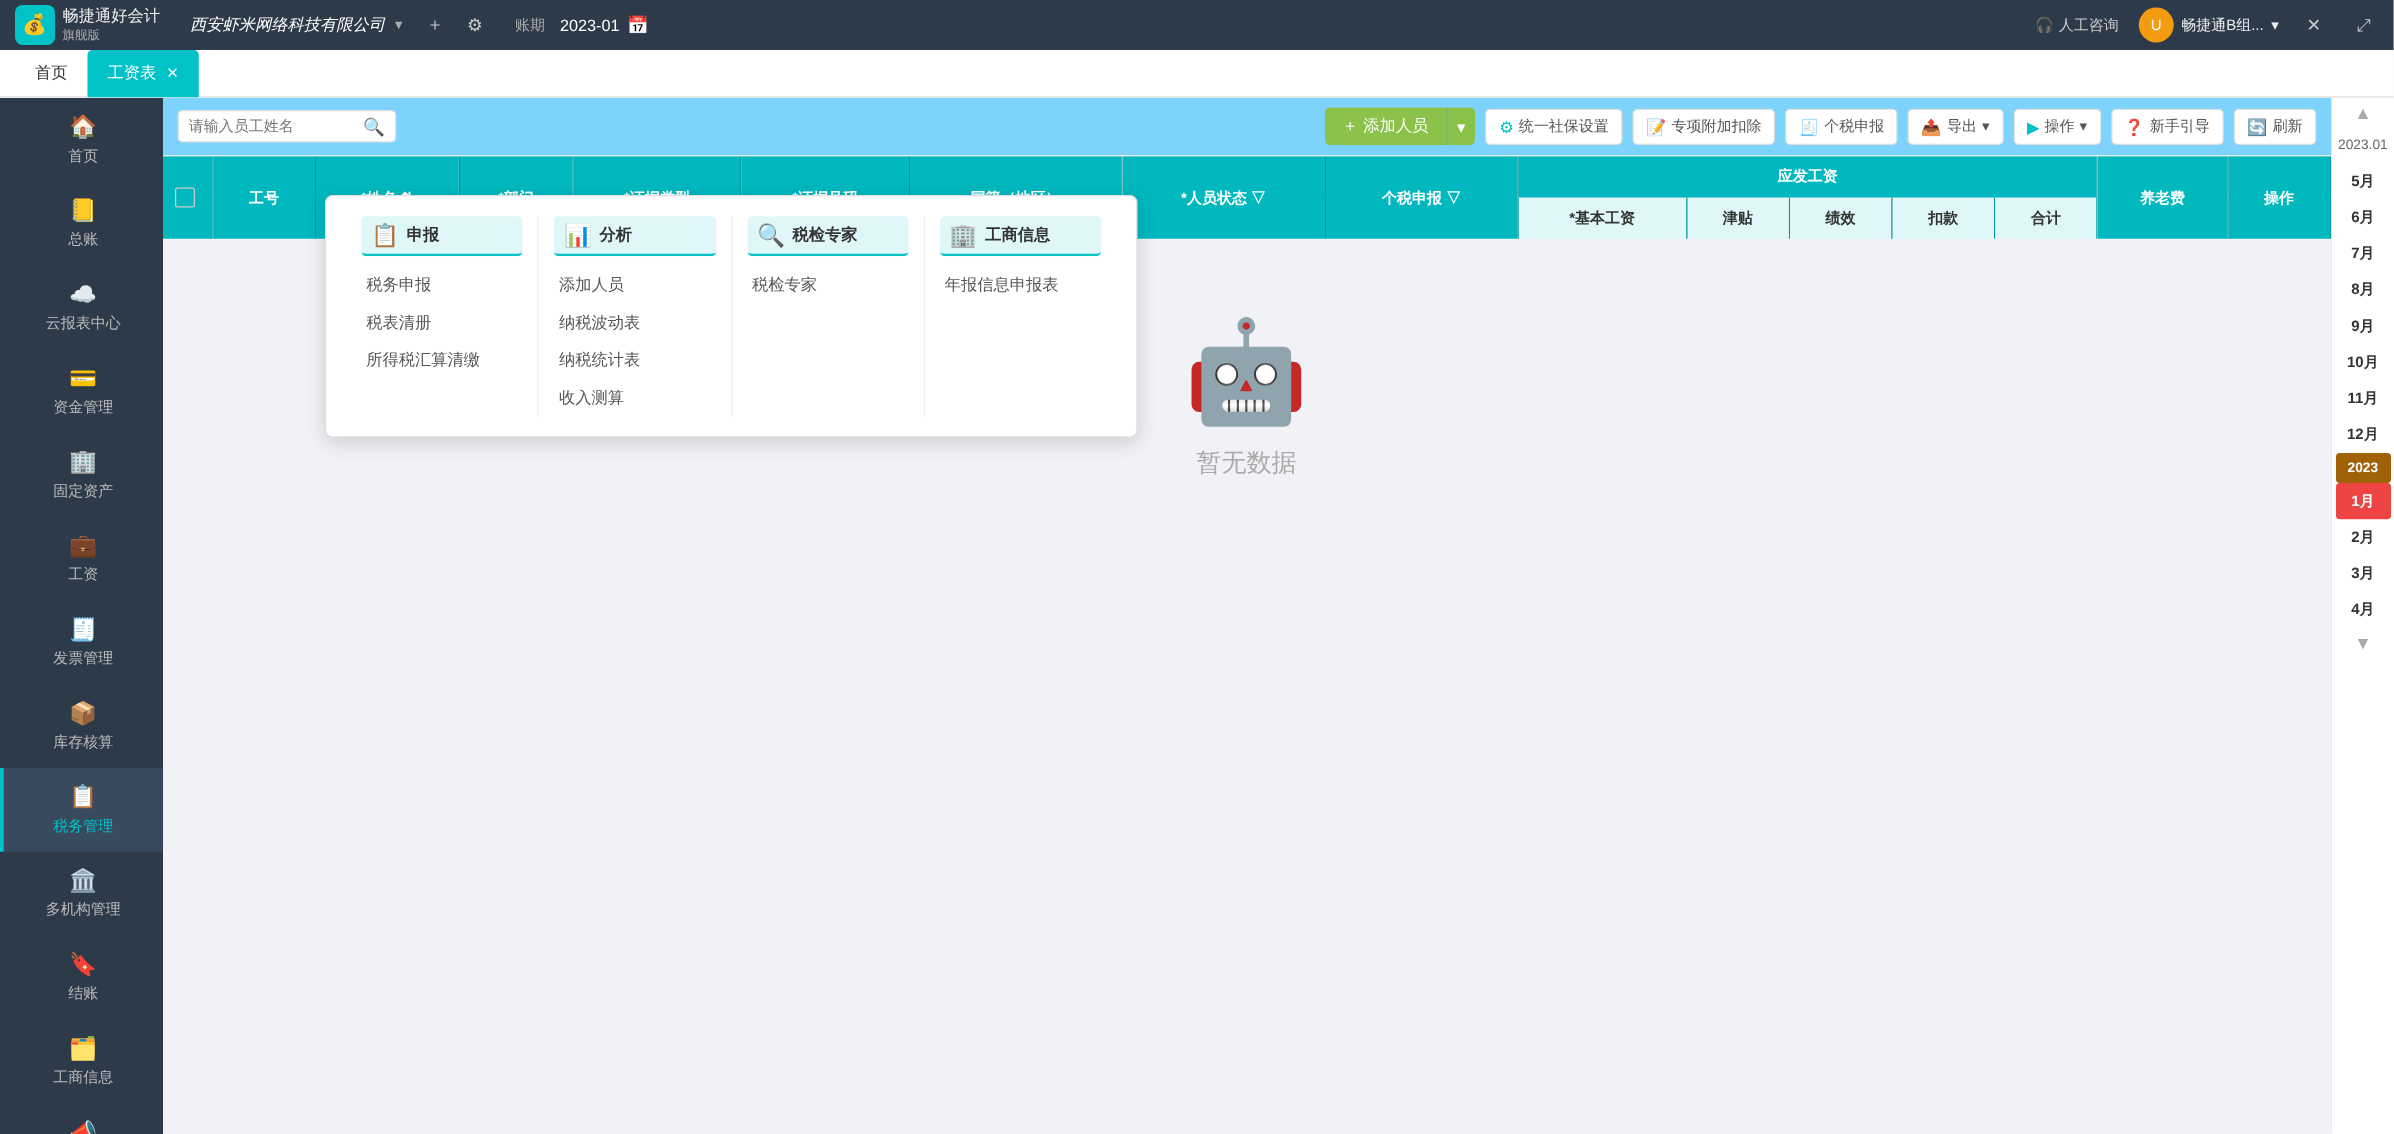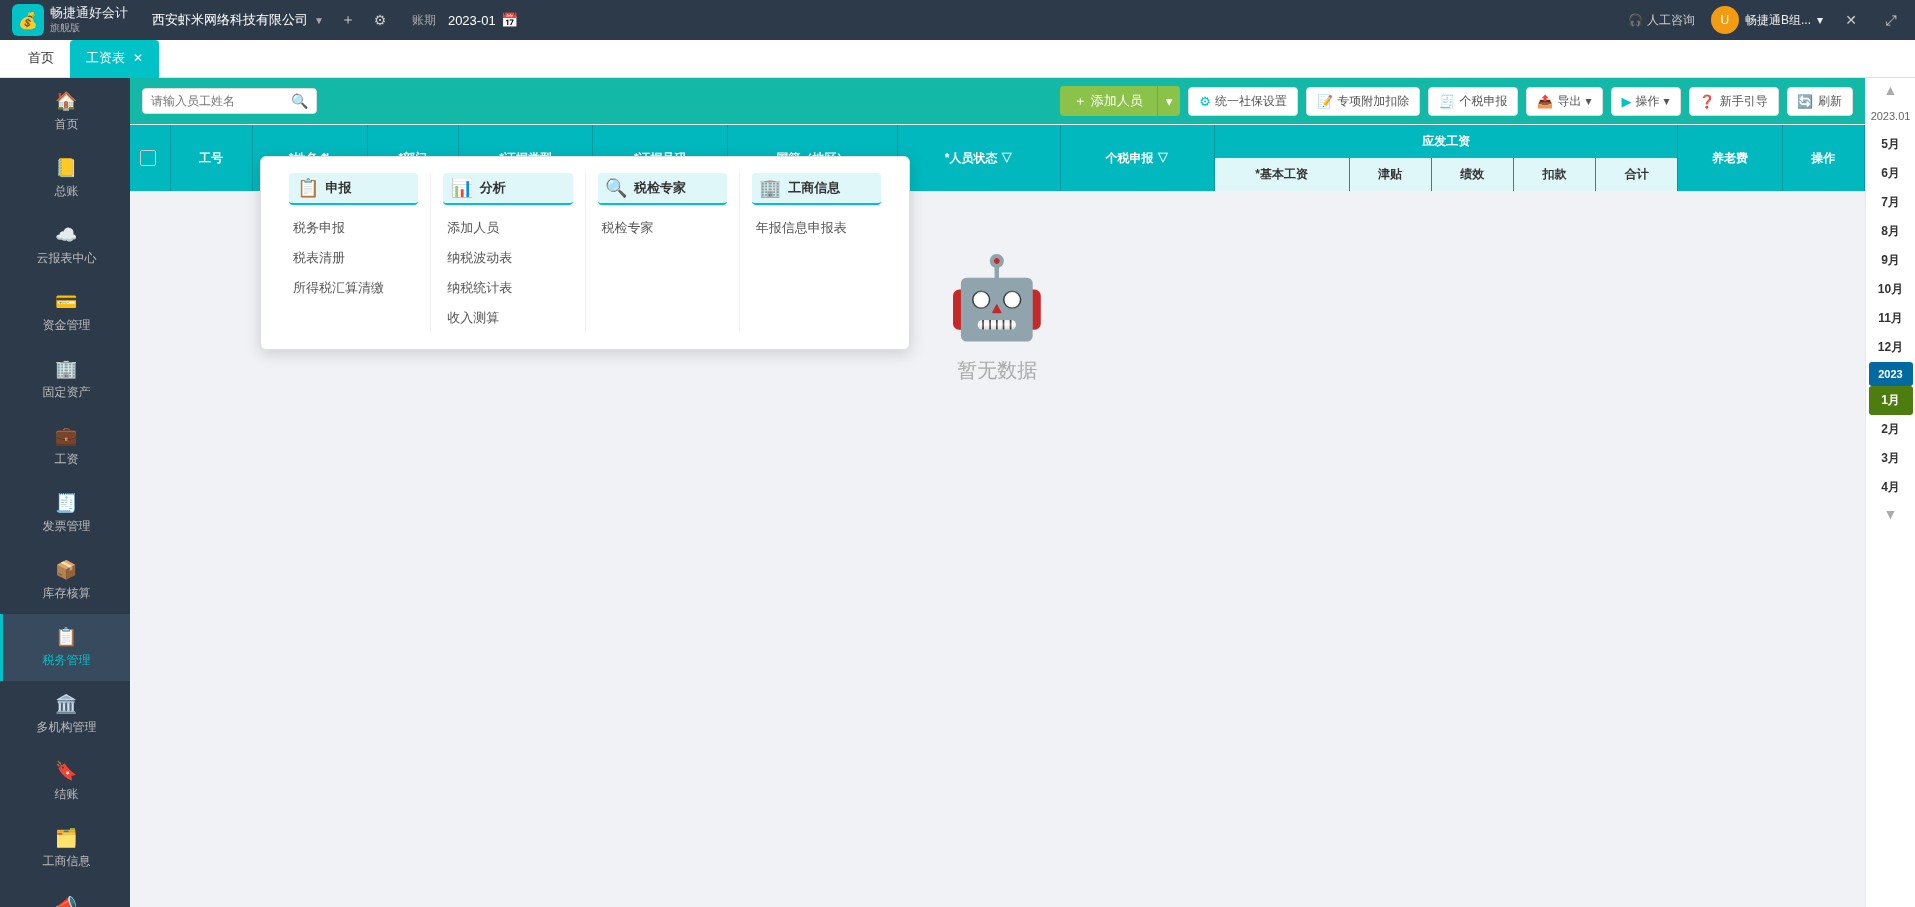--- a/index.html
+++ b/index.html
@@ -7,21 +7,21 @@
 
     
     .top-bar {
       display: flex; align-items: center; height: 40px;
       background: #2d3a4a; color: #fff; padding: 0 12px; position: relative; z-index: 100;
     }
     .logo-area { display: flex; align-items: center; width: 120px; }
     .logo-icon { width: 32px; height: 32px; background: #00c2c7; border-radius: 6px; display: flex; align-items: center; justify-content: center; color: #fff; font-size: 16px; margin-right: 6px; }
     .logo-text { font-size: 13px; color: #eee; line-height: 1.2; }
     .logo-sub { font-size: 10px; color: #aaa; }
-    .company-selector { display: flex; align-items: center; margin-left: 20px; color: #fff; font-size: 13px; cursor: pointer; }
+    .company-selector { display: flex; align-items: center; margin-left: 20px; color: #fff; font-size: 13px; cursor: pointer; font-style: italic; }
     .company-name { margin-right: 6px; }
     .chevron-down { font-size: 10px; color: #aaa; }
     .top-icons { display: flex; align-items: center; margin-left: 12px; gap: 8px; }
     .top-icon-btn { width: 24px; height: 24px; display: flex; align-items: center; justify-content: center; color: #ccc; cursor: pointer; font-size: 14px; }
     .period-label { margin-left: 20px; color: #aaa; font-size: 12px; }
     .period-value { margin-left: 12px; color: #fff; font-size: 13px; }
     .period-cal { margin-left: 6px; color: #00c2c7; cursor: pointer; font-size: 14px; }
     .top-bar-right { margin-left: auto; display: flex; align-items: center; gap: 16px; }
     .service-btn { display: flex; align-items: center; gap: 4px; color: #ccc; font-size: 12px; cursor: pointer; }
     .user-area { display: flex; align-items: center; gap: 6px; color: #eee; font-size: 12px; cursor: pointer; }
@@ -53,21 +53,21 @@
     .sidebar-icon { font-size: 18px; }
 
     
     .right-panel { display: flex; flex: 1; overflow: hidden; }
 
     
     .content-area { flex: 1; display: flex; flex-direction: column; overflow: hidden; }
 
     
     .toolbar {
-      display: flex; align-items: center; padding: 8px 12px; background: #14b8a6;
+      display: flex; align-items: center; padding: 8px 12px; background: #7dd3fc;
       border-bottom: 1px solid #e8e8e8; gap: 1px; flex-wrap: wrap;
     }
     .search-input-wrap { display: flex; align-items: center; border: 1px solid #ddd; border-radius: 4px; padding: 4px 8px; background: #fff; }
     .search-input { border: none; outline: none; font-size: 12px; color: #666; width: 140px; }
     .search-icon { color: #aaa; font-size: 14px; }
     .add-person-btn {
       background: #8bc34a; color: #fff; border: none; border-radius: 4px;
       padding: 6px 14px; font-size: 13px; cursor: pointer; display: flex; align-items: center; gap: 4px;
       margin-left: auto;
     }
@@ -119,22 +119,22 @@
     
     .cal-sidebar {
       width: 50px; background: #fff; border-left: 1px solid #e8e8e8;
       display: flex; flex-direction: column; align-items: center; overflow-y: auto;
     }
     .cal-header { font-size: 11px; color: #666; padding: 8px 17px; text-align: center; }
     .cal-month {
       width: 44px; display: flex; align-items: center; justify-content: center;
       font-size: 12px; color: #333; padding: 6px 4px; cursor: pointer; border-radius: 3px; font-weight: bold;
     }
-    .cal-month.active { background: #4d7c0f; color: #fff; border-radius: 3px; }
-    .cal-month.year-label { background: #0369a1; color: #fff; font-size: 11px; font-weight: bold; }
+    .cal-month.active { background: #ef4444; color: #fff; border-radius: 3px; }
+    .cal-month.year-label { background: #a16207; color: #fff; font-size: 11px; font-weight: bold; }
     .cal-nav { width: 24px; height: 24px; display: flex; align-items: center; justify-content: center; cursor: pointer; color: #aaa; font-size: 14px; border-radius: 50%; }
   </style>
 </head>
 <body>
 
 <div class="top-bar">
   <div class="logo-area">
     <div class="logo-icon">💰</div>
     <div>
       <div class="logo-text">畅捷通好会计</div>

